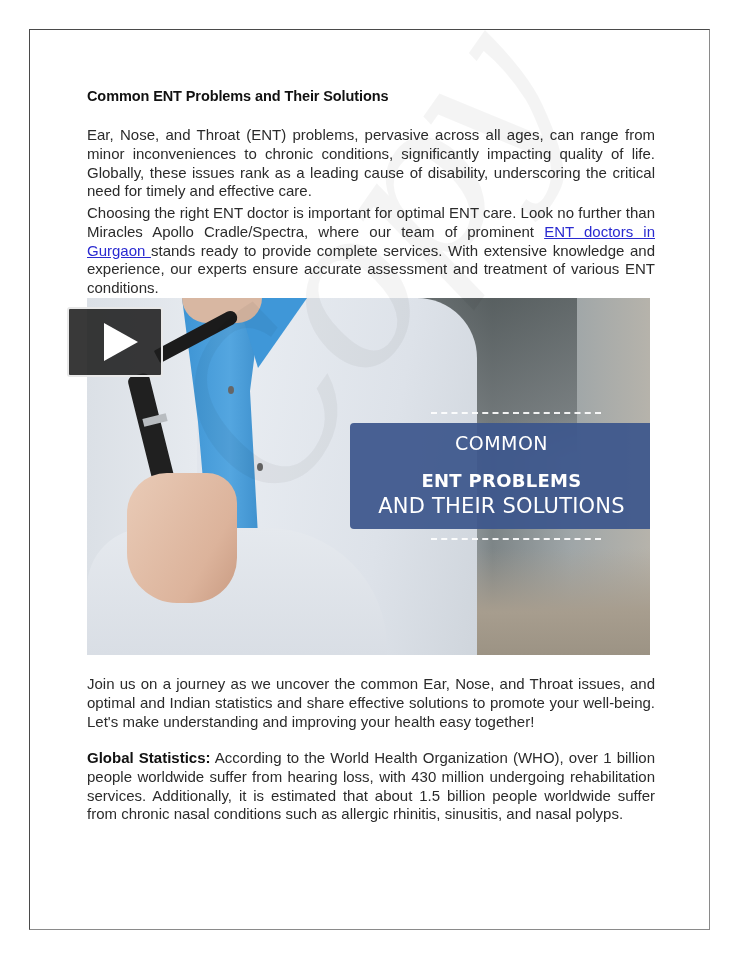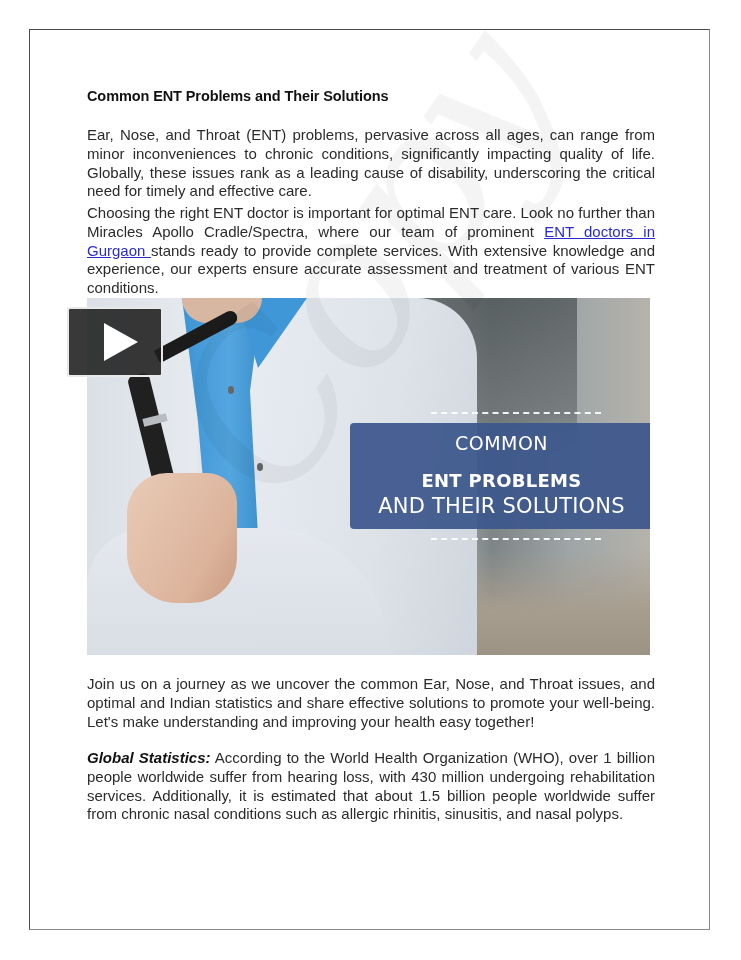--- a/index.html
+++ b/index.html
@@ -25,21 +25,21 @@
       top: 88px; font-size: 14.5px; font-weight: bold; color: #111; letter-spacing: -0.1px;
     }
     .para {
       font-size: 15px; line-height: 18.8px; text-align: justify; color: #2b2b2b;
     }
     .p1 { top: 126px; }
     .p2 { top: 204px; }
     .p3 { top: 675px; }
     .p4 { top: 749px; }
     .para a { color: #2a2ad0; text-decoration: underline; }
-    .para b { color: #111; font-style: italic; }
+    .para b { color: #111; }
 
     .hero {
       position: absolute; left: 87px; top: 298px; width: 563px; height: 357px; overflow: hidden;
       background: linear-gradient(90deg, #e4e8ee 0%, #dfe3ea 45%, #b9bfc4 60%, #7d8587 72%, #9fa6a8 86%, #b6b3ab 100%);
     }
     .hero .bg-dark {
       position: absolute; left: 330px; top: 0; width: 160px; height: 160px;
       background: linear-gradient(180deg, #4c5354 0%, #6a7072 70%, rgba(120,125,126,0) 100%);
       opacity: 0.75;
     }

